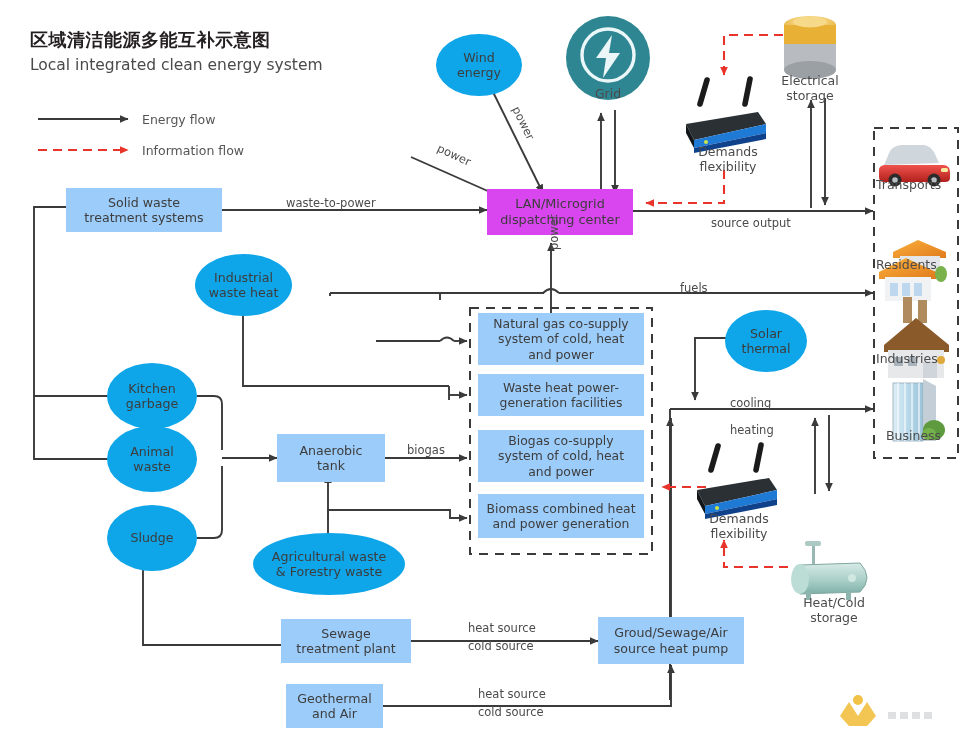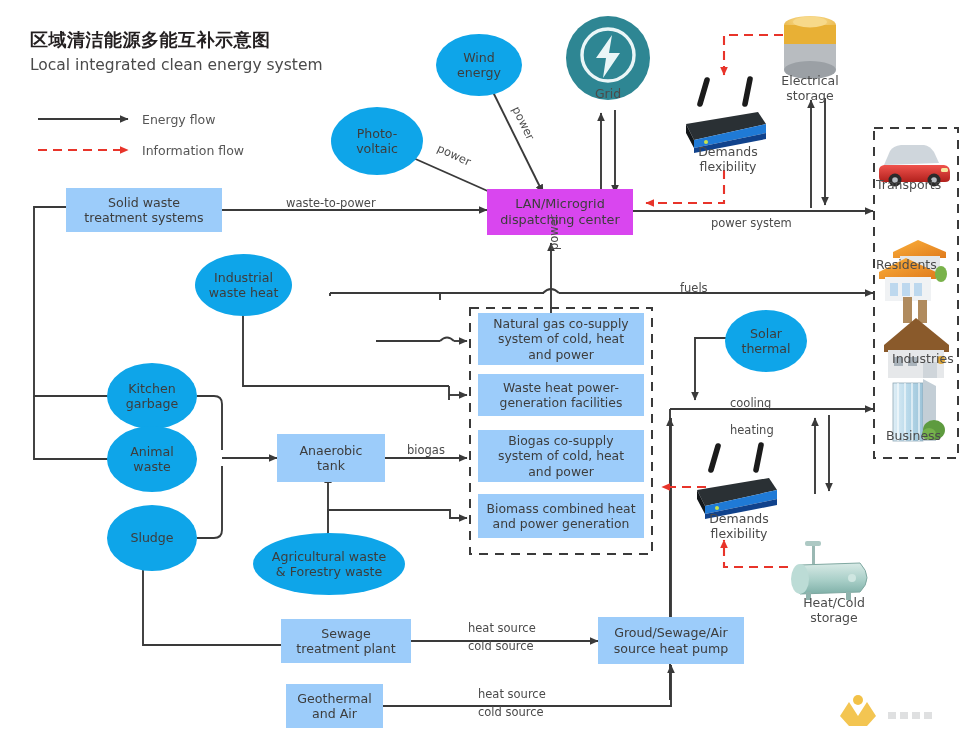--- a/index.html
+++ b/index.html
@@ -278,22 +278,20 @@
   <div class="node el" style="left: 253px; top: 533px; width: 152px; height: 62px; white-space: pre-line;">Agricultural waste
 &amp; Forestry waste</div>
 
   <div class="node bx" style="left: 281px; top: 619px; width: 130px; height: 44px; white-space: pre-line;">Sewage
 treatment plant</div>
   <div class="node bx" style="left: 286px; top: 684px; width: 97px; height: 44px; white-space: pre-line;">Geothermal
 and Air</div>
   <div class="node bx" style="left: 598px; top: 617px; width: 146px; height: 47px; white-space: pre-line;">Groud/Sewage/Air
 source heat pump</div>
 
-  <div class="node el" style="left: 331px; top: 107px; width: 92px; height: 68px; white-space: pre-line;">Photo-
-voltaic</div>
   <div class="node el" style="left: 436px; top: 34px; width: 86px; height: 62px; white-space: pre-line;">Wind
 energy</div>
   <div class="node el" style="left: 725px; top: 310px; width: 82px; height: 62px; white-space: pre-line;">Solar
 thermal</div>
 
   <div class="node orange" style="left: 487px; top: 189px; width: 146px; height: 46px; white-space: pre-line;">LAN/Microgrid
 dispatching center</div>
 
   <div class="node bx sys" style="left: 478px; top: 313px; width: 166px; height: 52px; white-space: pre-line;">Natural gas co-supply
 system of cold, heat
@@ -321,28 +319,28 @@
     <span class="iconcap" style="white-space:pre-line;text-align:center;">Demands
 flexibility</span>
   </div>
   <div class="iconwrap" style="left:789px;top:594px;width:90px;">
     <span class="iconcap" style="white-space:pre-line;text-align:center;">Heat/Cold
 storage</span>
   </div>
 
   <div class="iconcap" style="position:absolute;left:876px;top:176px;">Transports</div>
   <div class="iconcap" style="position:absolute;left:876px;top:256px;">Residents</div>
-  <div class="iconcap" style="position:absolute;left:876px;top:350px;padding-left:16px;">Industries</div>
+  <div class="iconcap" style="position:absolute;left:876px;top:350px;">Industries</div>
   <div class="iconcap" style="position:absolute;left:886px;top:427px;">Business</div>
 
   <div class="edge-lbl" style="left:286px;top:196px;">waste-to-power</div>
   <div class="edge-lbl rot-lbl" style="left:441px;top:141px;transform:rotate(25deg);">power</div>
   <div class="edge-lbl rot-lbl" style="left:522px;top:104px;transform:rotate(64deg);">power</div>
   <div class="edge-lbl rot-lbl" style="left:547px;top:250px;transform:rotate(-90deg);transform-origin:left top;">power</div>
-  <div class="edge-lbl" style="left:711px;top:216px;">power system</div>
+  <div class="edge-lbl" style="left:711px;top:216px;">source output</div>
   <div class="edge-lbl" style="left:680px;top:281px;">fuels</div>
   <div class="edge-lbl" style="left:407px;top:443px;">biogas</div>
   <div class="edge-lbl" style="left:730px;top:396px;">cooling</div>
   <div class="edge-lbl" style="left:730px;top:423px;">heating</div>
   <div class="edge-lbl" style="left:468px;top:621px;">heat source</div>
   <div class="edge-lbl" style="left:468px;top:639px;">cold source</div>
   <div class="edge-lbl" style="left:478px;top:687px;">heat source</div>
   <div class="edge-lbl" style="left:478px;top:705px;">cold source</div>
 
 </div>

